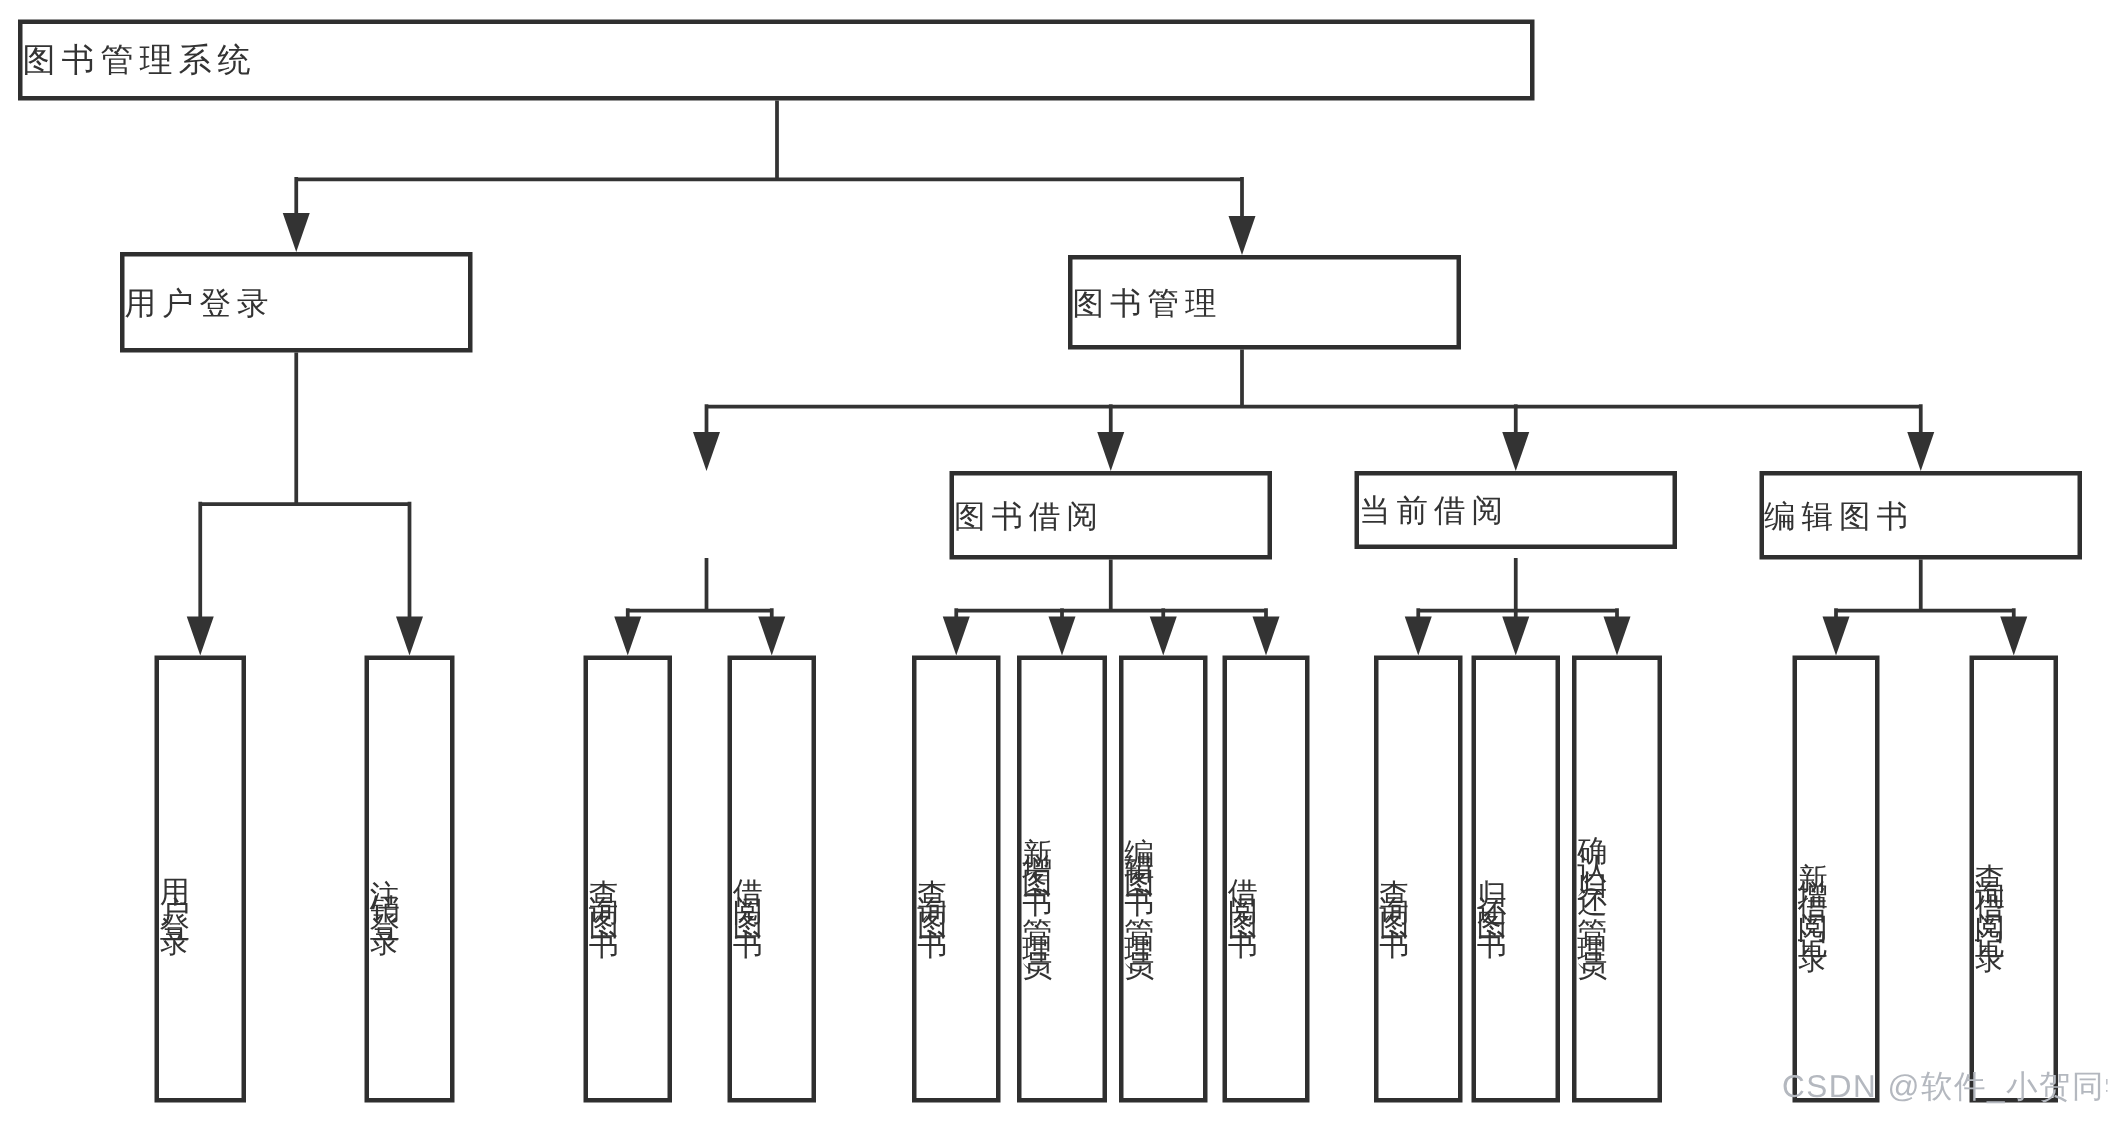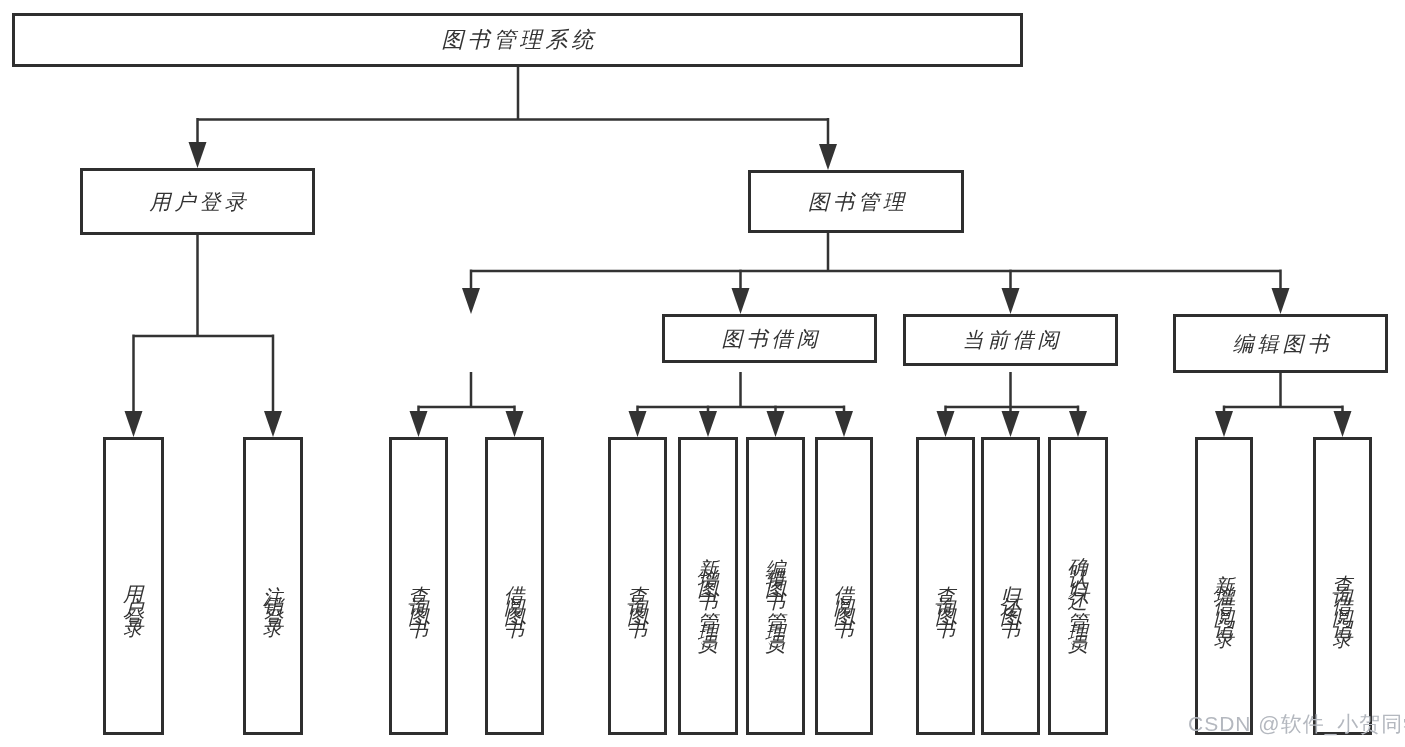--- a/index.html
+++ b/index.html
@@ -27,23 +27,22 @@
     fill:none;stroke:var(--line);stroke-width:2.5;
   }
   .connectors polygon{
     fill:var(--line);stroke:none;
   }
   .node{
     position:absolute;z-index:2;
     box-sizing:border-box;
     background:#ffffff;
     border:3px solid var(--border);
-    display:flex;align-items:center;justify-content:center;
+    display:flex;align-items:center;justify-content:flex-start;
     color:var(--text);
-    font-style:italic;
   }
   .node .h-label{
     font-size:21px;
     letter-spacing:4px;
     margin-right:-4px;
     white-space:nowrap;
   }
   .node.root .h-label{font-size:22px;}
   .node.leaf{z-index:2;}
   .node .v-label{
@@ -104,25 +103,25 @@
     <polygon points="1333.5,411 1351.5,411 1342.5,437"></polygon>
   </svg>
 
   <div class="node root" style="left:12px;top:13px;width:1011px;height:54px">
     <span class="h-label">图书管理系统</span>
   </div>
 
   <div class="node" style="left:80px;top:168px;width:235px;height:67px">
     <span class="h-label">用户登录</span>
   </div>
-  <div class="node" style="left:748px;top:170px;width:216px;height:63px">
+  <div class="node" style="left:712px;top:170px;width:262px;height:63px">
     <span class="h-label">图书管理</span>
   </div>
 
-  <div class="node" style="left:662px;top:314px;width:215px;height:49px">
+  <div class="node" style="left:633px;top:314px;width:215px;height:59px">
     <span class="h-label">图书借阅</span>
   </div>
   <div class="node" style="left:903px;top:314px;width:215px;height:52px">
     <span class="h-label">当前借阅</span>
   </div>
   <div class="node" style="left:1173px;top:314px;width:215px;height:59px">
     <span class="h-label">编辑图书</span>
   </div>
 
   <div class="node leaf" style="left:103px;top:437px;width:61px;height:298px">

